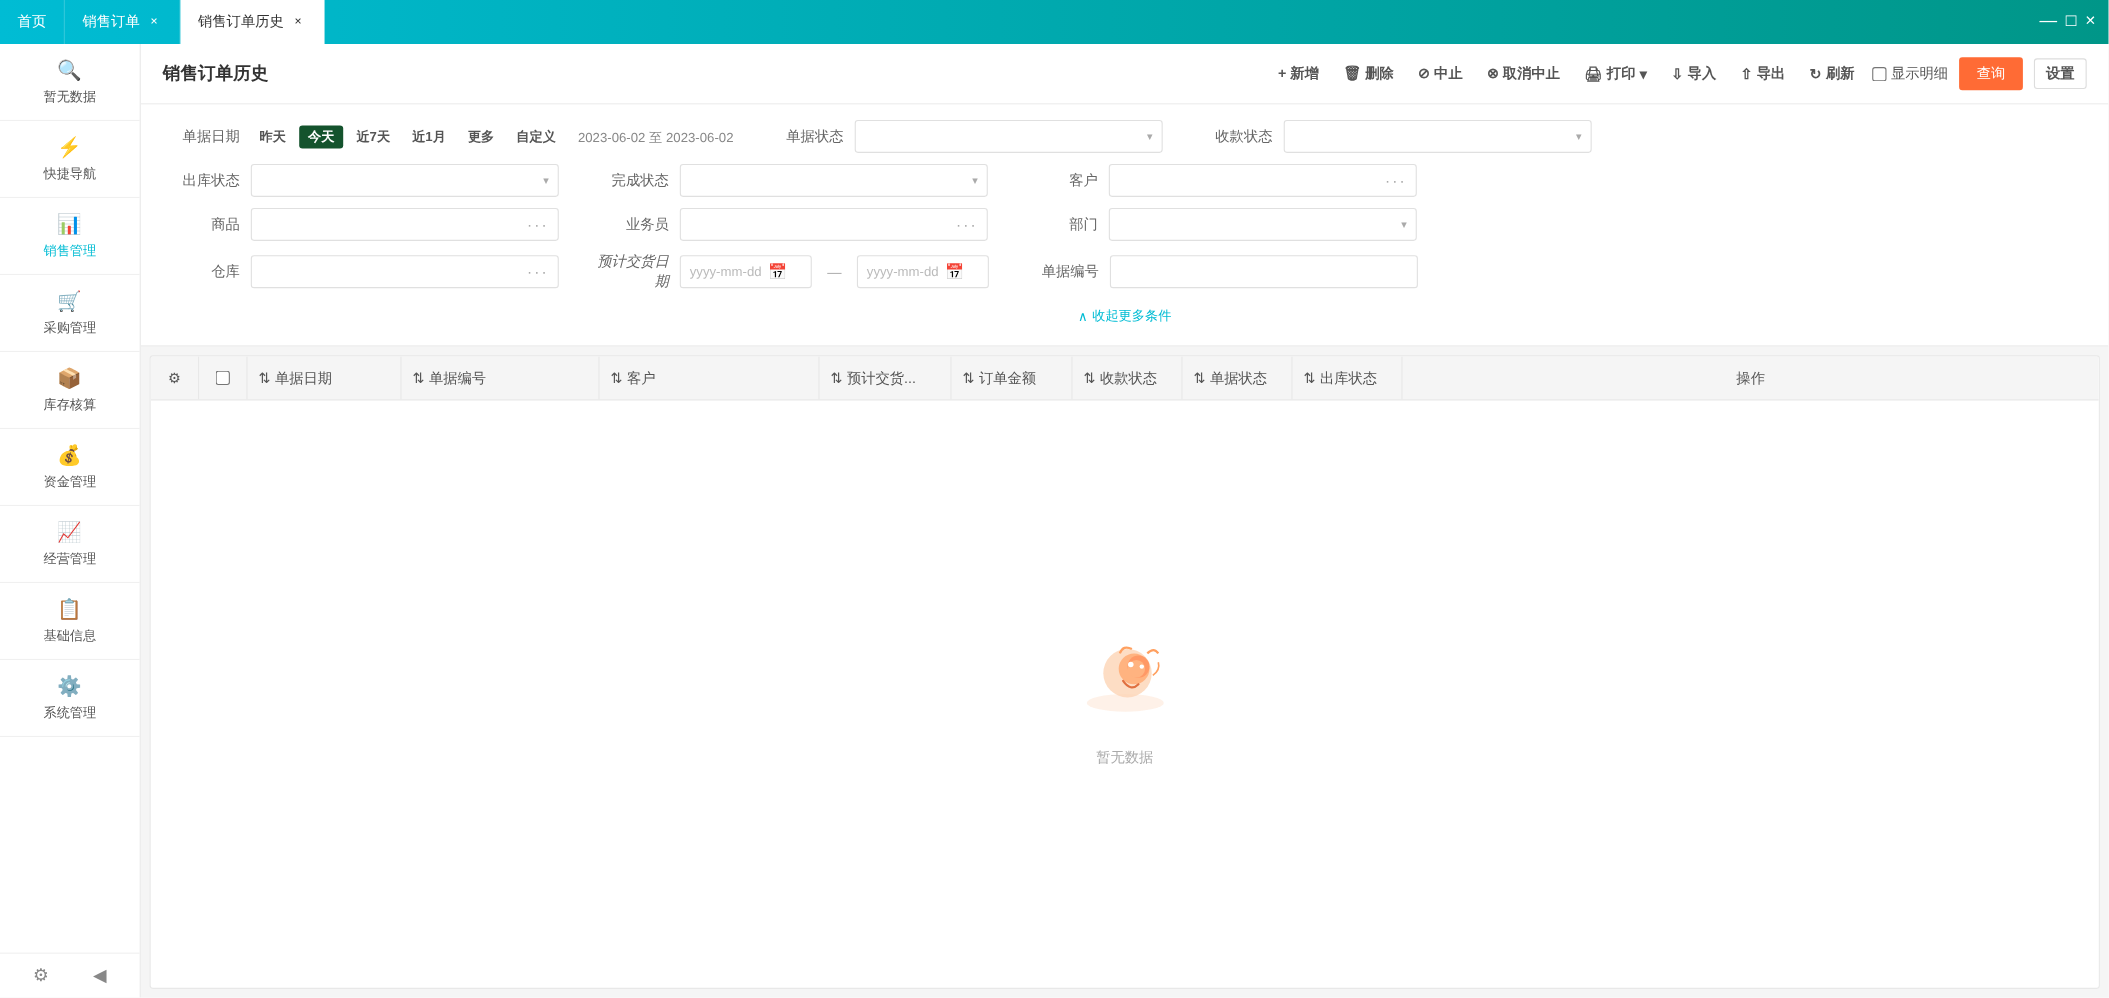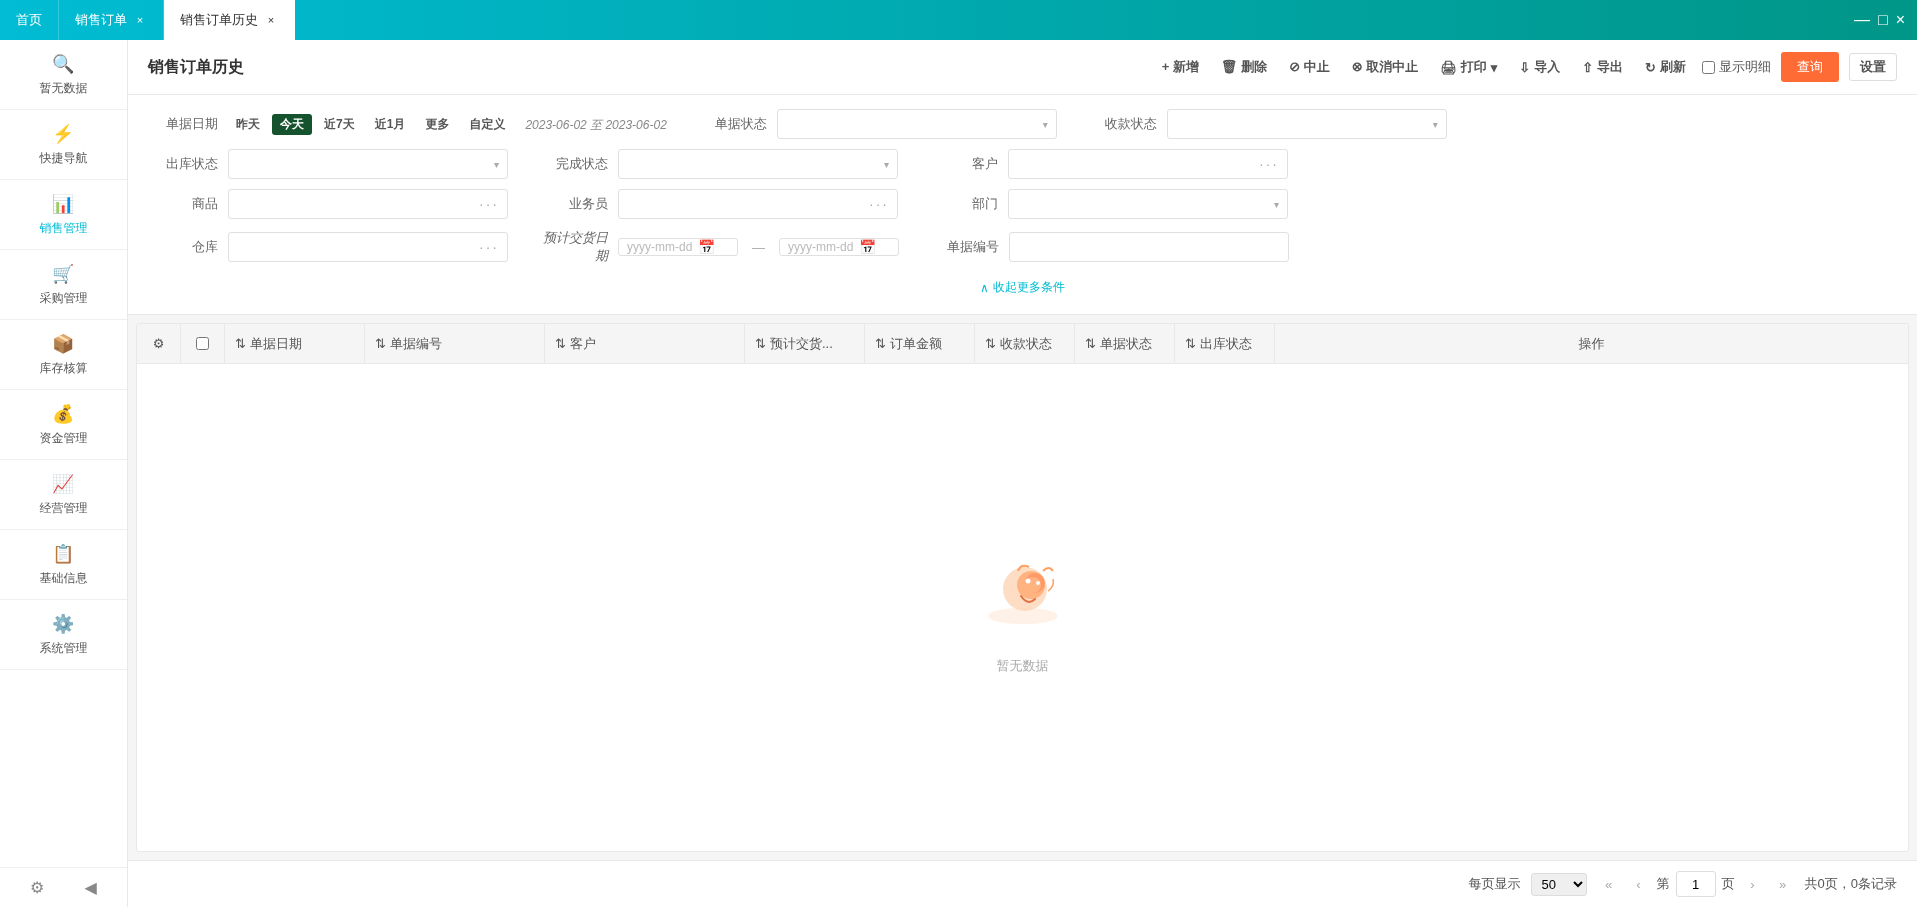--- a/index.html
+++ b/index.html
@@ -214,36 +214,35 @@
       color: #555;
     }
     .date-chip.active {
       background: #14532d;
       color: white;
     }
     .date-range {
       font-size: 12px;
       color: #888;
       margin-top: 2px;
-      font-style: italic;
     }
     .collapse-btn {
       display: flex;
       align-items: center;
       gap: 4px;
       color: #00bcd4;
       cursor: pointer;
       font-size: 12px;
       margin: 0 auto;
       padding: 4px 0;
     }
     .date-input {
       border: 1px solid #e0e0e0;
       border-radius: 3px;
-      height: 18px;
+      height: 30px;
       padding: 0 8px;
       font-size: 12px;
       color: #bbb;
       display: flex;
       align-items: center;
       gap: 6px;
       min-width: 120px;
       cursor: pointer;
     }
     .date-input .cal-icon { color: #ff9966; font-size: 14px; }
@@ -605,33 +604,15 @@
           <circle cx="55" cy="40" r="2.5" fill="white"></circle>
           <circle cx="65" cy="42" r="2" fill="white"></circle>
           <path d="M 45 30 Q 48 22 56 26" stroke="#ffa060" stroke-width="2" fill="none"></path>
           <path d="M 70 30 Q 76 24 80 30" stroke="#ffa060" stroke-width="2" fill="none"></path>
           <path d="M 75 50 Q 82 45 80 38" stroke="#ffa060" stroke-width="1.5" fill="none"></path>
         </svg>
         <span class="empty-text">暂无数据</span>
       </div>
     </div>
 
-    <div class="table-footer">
-      <span>每页显示</span>
-      <select class="page-size-select">
-        <option>50</option>
-        <option>100</option>
-        <option>200</option>
-      </select>
-      <div class="pagination">
-        <button class="page-btn">«</button>
-        <button class="page-btn">‹</button>
-        <span>第</span>
-        <input class="page-num-input" type="text" value="1" style="">
-        <span>页</span>
-        <button class="page-btn">›</button>
-        <button class="page-btn">»</button>
-      </div>
-      <span>共0页，0条记录</span>
-    </div>
 
   </div>
 </div>
 
 </body></html>

